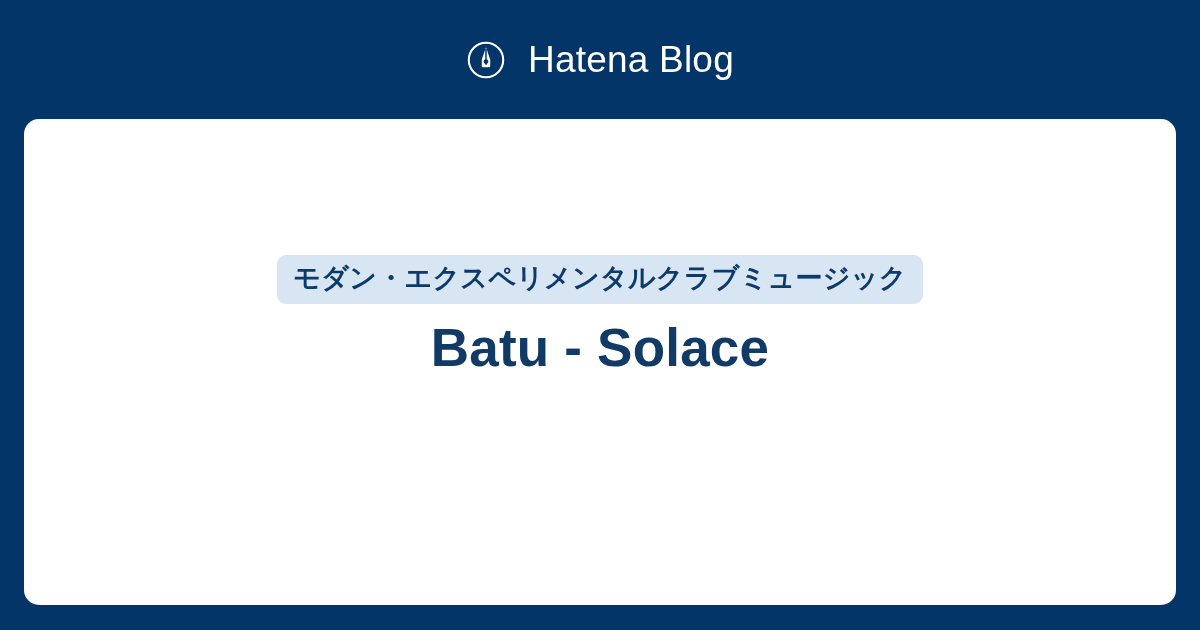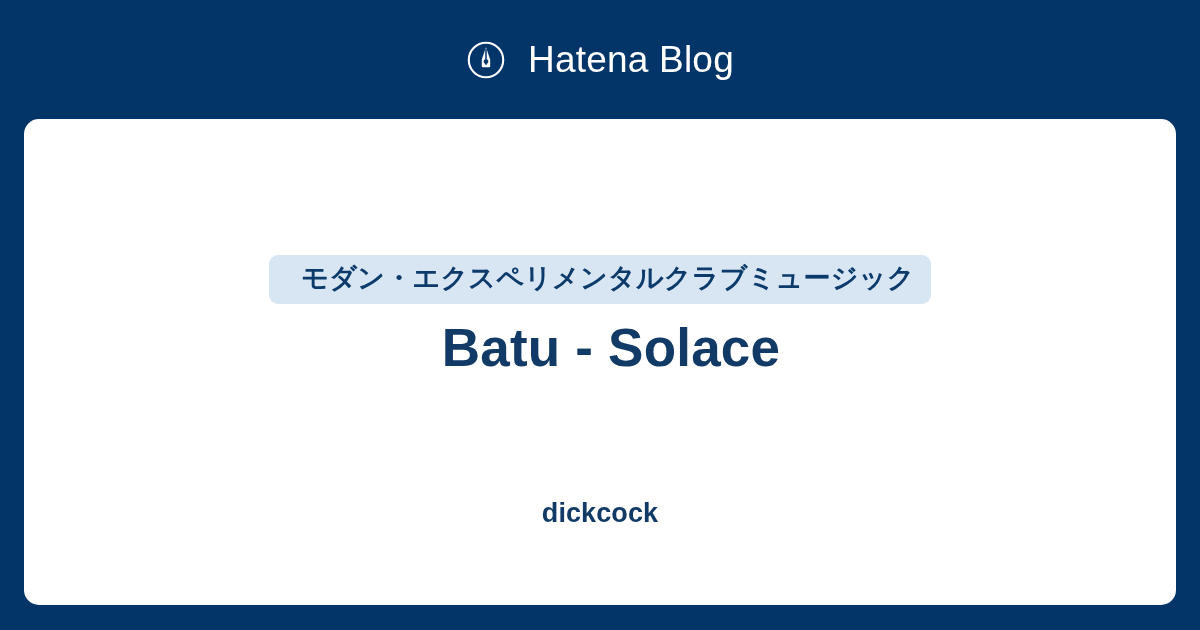--- a/index.html
+++ b/index.html
@@ -84,36 +84,35 @@
     display: flex;
     justify-content: center;
   }
 
   .category-badge {
     background: #d8e5f2;
     color: #0b3a6b;
     font-size: 27px;
     font-weight: 700;
     line-height: 1;
-    padding: 10px 16px 12px 32px;
+    padding: 10px 16px 12px 16px;
     border-radius: 9px;
     white-space: nowrap;
     letter-spacing: 0.3px;
   }
 
   
   .entry-title-row {
     position: absolute;
     top: 196px;
     left: 0;
     width: 100%;
     display: flex;
     justify-content: center;
     padding: 0 60px;
-    margin-left: 11px;
   }
 
   .entry-title {
     color: #123a66;
     font-size: 53px;
     font-weight: 700;
     line-height: 1.25;
     text-align: center;
     letter-spacing: 0.2px;
     white-space: nowrap;
@@ -161,20 +160,17 @@
     <div class="card-inner">
 
       <div class="category-row">
         <span class="category-badge">モダン・エクスペリメンタルクラブミュージック</span>
       </div>
 
       <div class="entry-title-row">
         <h1 class="entry-title">Batu - Solace</h1>
       </div>
 
-      <div class="blog-name-row">
-        <span class="blog-name">dickcock</span>
-      </div>
 
     </div>
   </div>
 
 </div>
 
 </body></html>

